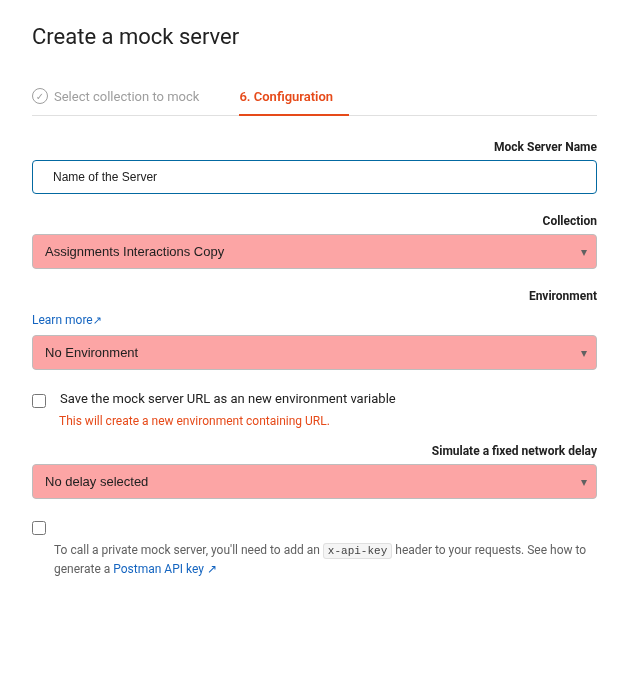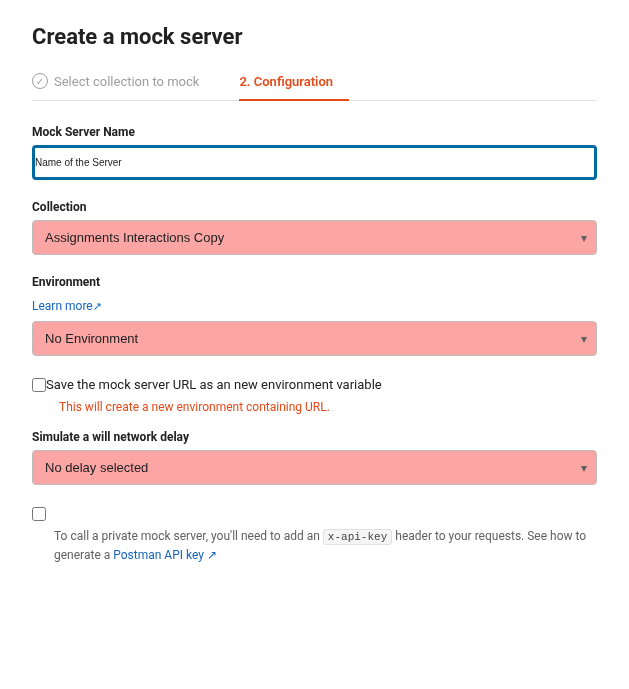--- a/index.html
+++ b/index.html
@@ -6,23 +6,23 @@
     body {
       font-family: -apple-system, BlinkMacSystemFont, 'Segoe UI', Roboto, sans-serif;
       background: #fff;
       color: #212121;
       width: 629px;
       min-height: 689px;
       padding: 24px 32px 32px 32px;
     }
     h1 {
       font-size: 22px;
-      font-weight: 700;
-      color: #212121;
-      margin-bottom: 16px;
+      font-weight: 400;
+      color: #212121;
+      margin-bottom: 31px;
     }
     .tabs {
       display: flex;
       align-items: center;
       border-bottom: 1px solid #e0e0e0;
       margin-bottom: 24px;
       gap: 0;
     }
     .tab {
       display: flex;
@@ -56,27 +56,28 @@
     }
     .form-section {
       margin-bottom: 20px;
     }
     .form-label {
       font-size: 12px;
       font-weight: 700;
       color: #212121;
       margin-bottom: 6px;
       display: block;
+      text-align: right;
     }
     .form-input {
       width: 100%;
-      padding: 9px 0;
-      border: 3px solid #0369a1;
+      padding: 9px 20px;
+      border: 1px solid #0369a1;
       border-radius: 4px;
-      font-size: 10px;
+      font-size: 12px;
       color: #212121;
       outline: none;
       background: #fff;
     }
     .form-select-wrapper {
       position: relative;
       width: 100%;
     }
     .form-select {
       width: 100%;
@@ -113,22 +114,22 @@
       display: inline-flex;
       align-items: center;
       gap: 0;
       margin-bottom: 8px;
     }
     .learn-more-arrow {
       font-size: 11px;
     }
     .checkbox-row {
       display: flex;
-      align-items: flex-start;
-      gap: 0;
+      align-items: flex-end;
+      gap: 14px;
       margin-bottom: 6px;
     }
     .checkbox-row input[type="checkbox"] {
       margin-top: 2px;
       width: 14px;
       height: 14px;
       accent-color: #e64a19;
       cursor: pointer;
       flex-shrink: 0;
     }
@@ -173,21 +174,21 @@
 <h1>Create a mock server</h1>
 
 <div class="tabs">
   <div class="tab">
     <div class="tab-check">
       <span>✓</span>
     </div>
     <span>Select collection to mock</span>
   </div>
   <div class="tab active">
-    <span>2. Configuration</span>
+    <span>6. Configuration</span>
   </div>
 </div>
 
 <div class="form-section">
   <label class="form-label">Mock Server Name</label>
   <input class="form-input" type="text" value="Name of the Server" placeholder="Name of the Server" style="">
 </div>
 
 <div class="form-section">
   <label class="form-label">Collection</label>
@@ -215,21 +216,21 @@
 
 <div class="form-section section-gap">
   <div class="checkbox-row">
     <input type="checkbox" style="">
     <span class="checkbox-label">Save the mock server URL as an new environment variable</span>
   </div>
   <div class="checkbox-sub">This will create a new environment containing URL.</div>
 </div>
 
 <div class="form-section">
-  <label class="form-label">Simulate a will network delay</label>
+  <label class="form-label">Simulate a fixed network delay</label>
   <div class="form-select-wrapper">
     <select class="form-select">
       <option>No delay selected</option>
     </select>
     <span class="select-chevron">▾</span>
   </div>
 </div>
 
 <div class="form-section">
   <div class="checkbox-row">

